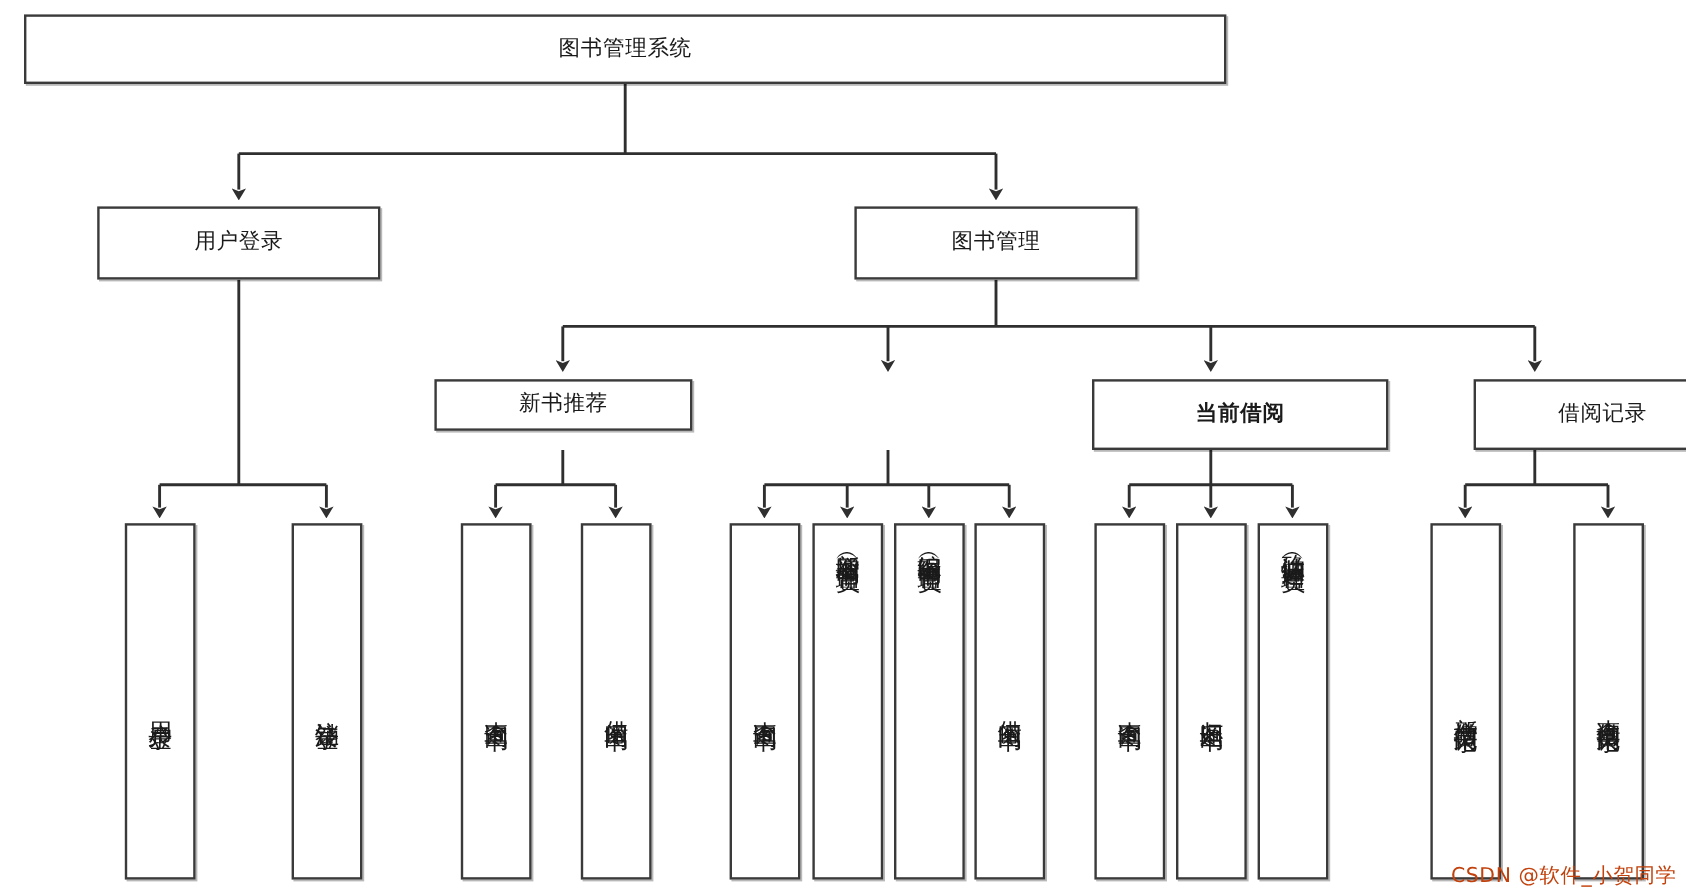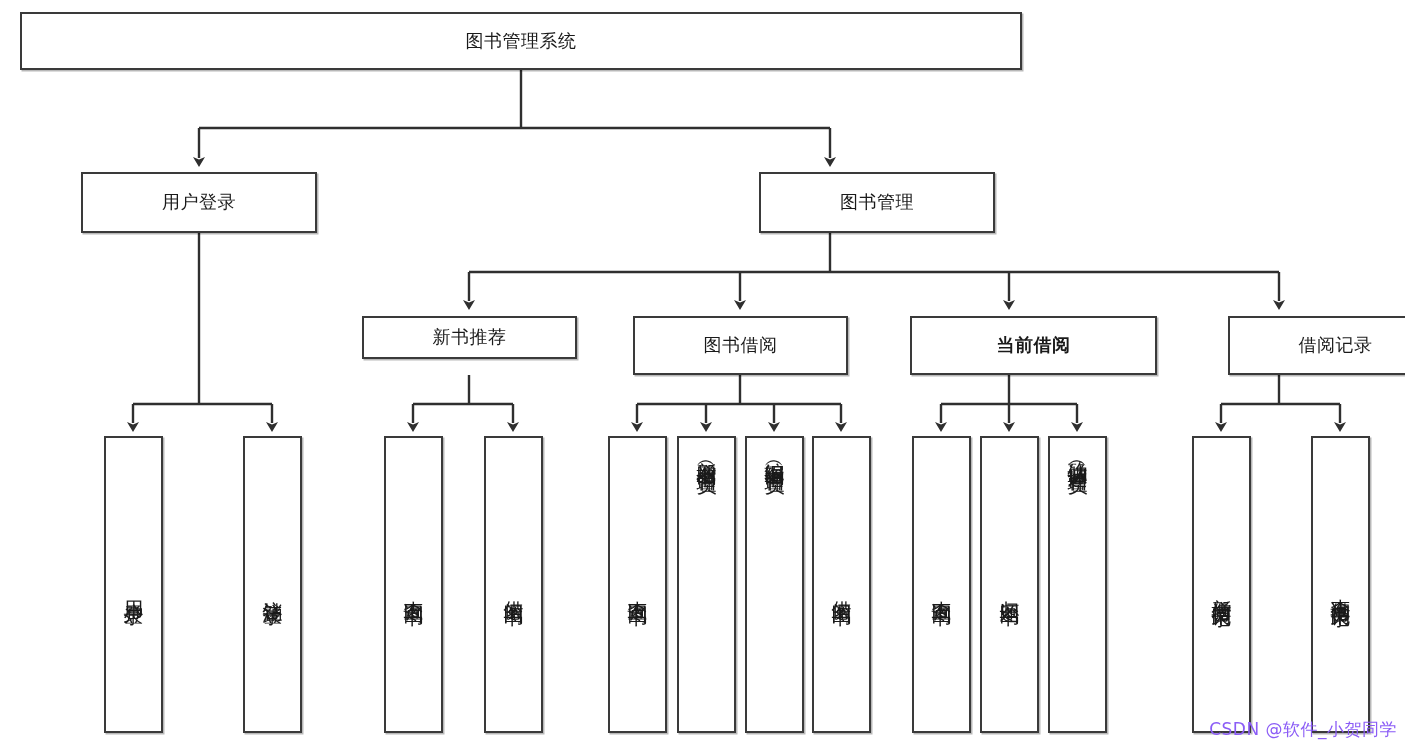--- a/index.html
+++ b/index.html
@@ -56,21 +56,21 @@
     text-align: left;
   }
   .node.leaf.mid .node-label {
     align-self: center;
   }
   #watermark {
     position: absolute;
     right: 8px;
     bottom: 6px;
     font-size: 17px;
-    color: #8b5cf6;
+    color: #c2410c;
     letter-spacing: 0.5px;
     user-select: none;
   }
 </style>
 </head>
 <body>
 
 <div id="canvas">
 
   <svg id="edges" viewBox="0 0 1405 747">
@@ -123,29 +123,26 @@
     </g>
   </svg>
 
   <div class="node" style="left:20px; top:12px; width:1002px; height:58px;">
     <span class="node-label">图书管理系统</span>
   </div>
 
   <div class="node" style="left:81px; top:172px; width:236px; height:61px;">
     <span class="node-label">用户登录</span>
   </div>
-  <div class="node" style="left:712px; top:172px; width:236px; height:61px;margin-left:47px;">
+  <div class="node" style="left:712px; top:172px; width:236px; height:61px;">
     <span class="node-label">图书管理</span>
   </div>
 
   <div class="node" style="left:362px; top:316px; width:215px; height:43px;">
     <span class="node-label">新书推荐</span>
-  </div>
-  <div class="node" style="left:633px; top:316px; width:215px; height:59px;">
-    <span class="node-label">图书借阅</span>
   </div>
   <div class="node" style="left:910px; top:316px; width:247px; height:59px;font-weight:bold;">
     <span class="node-label">当前借阅</span>
   </div>
   <div class="node" style="left:1228px; top:316px; width:215px; height:59px;">
     <span class="node-label">借阅记录</span>
   </div>
 
   <div class="node leaf mid" style="left:104px; top:436px; width:59px; height:297px;">
     <span class="node-label">用户登录</span>

